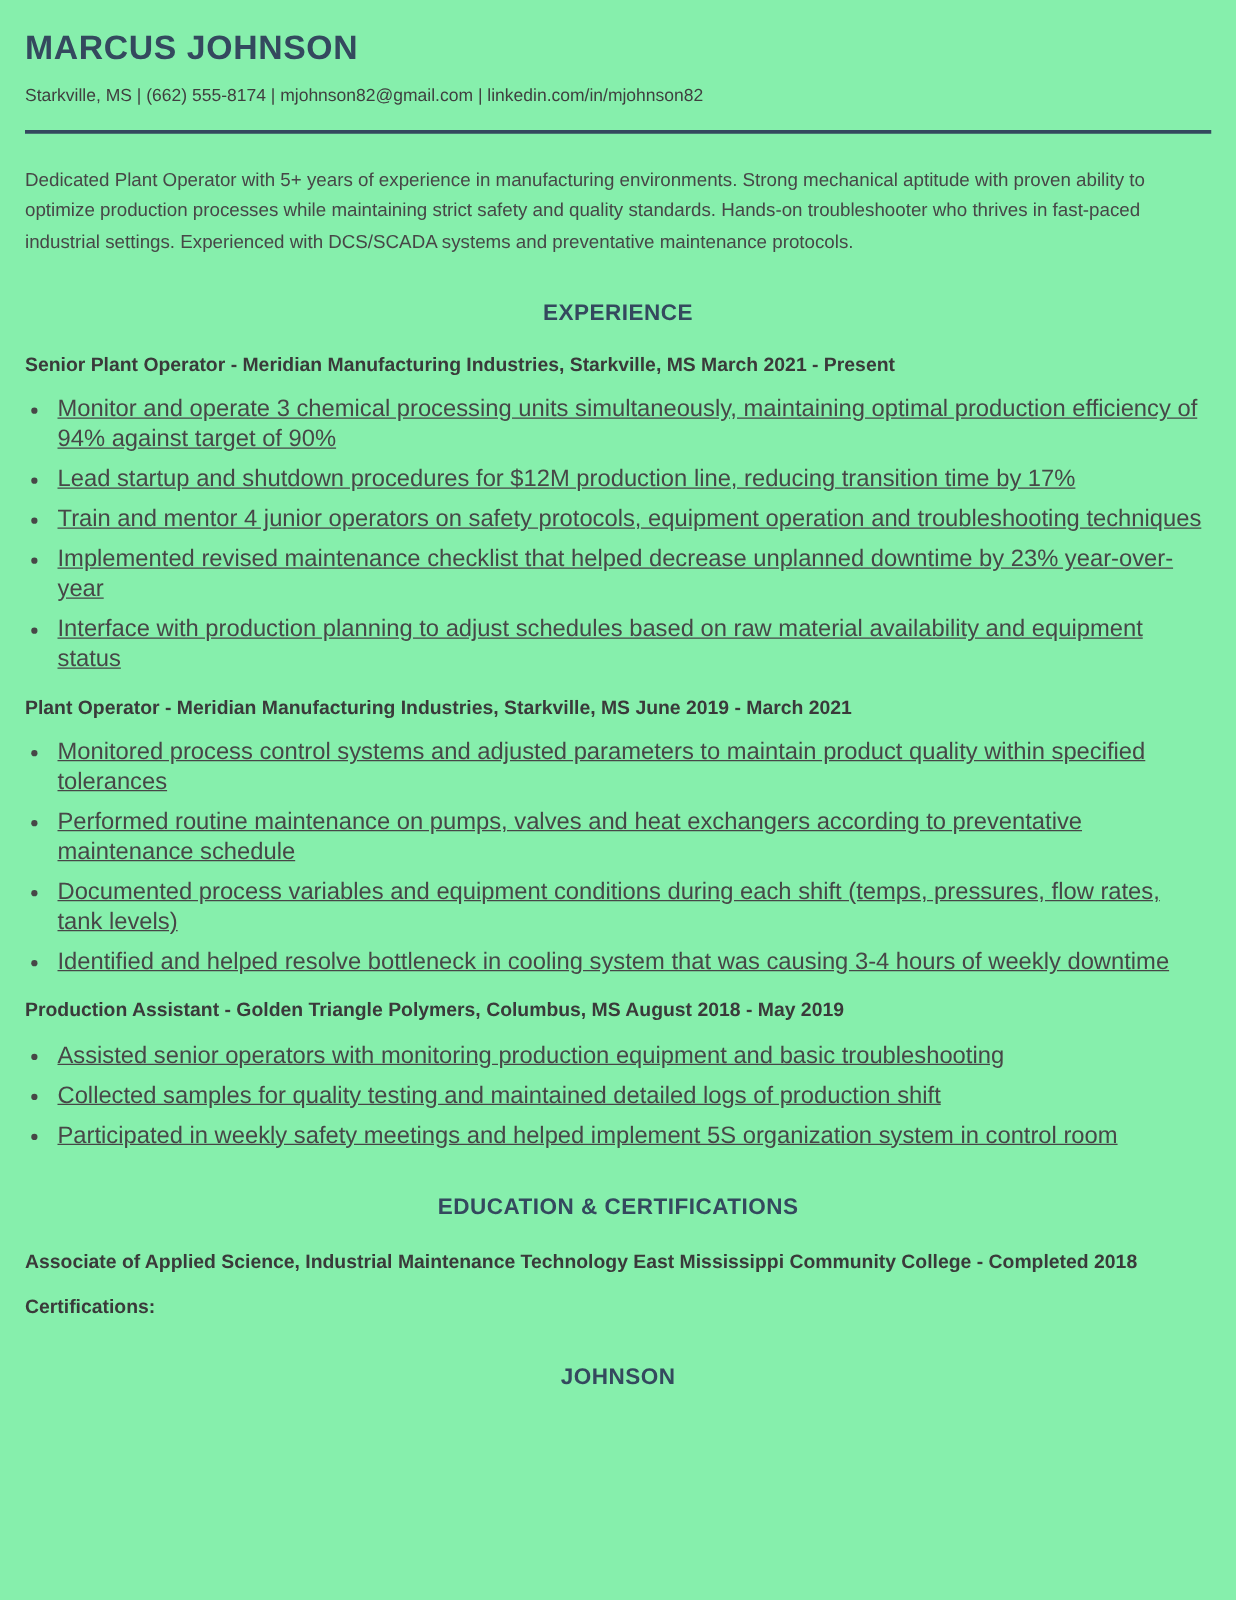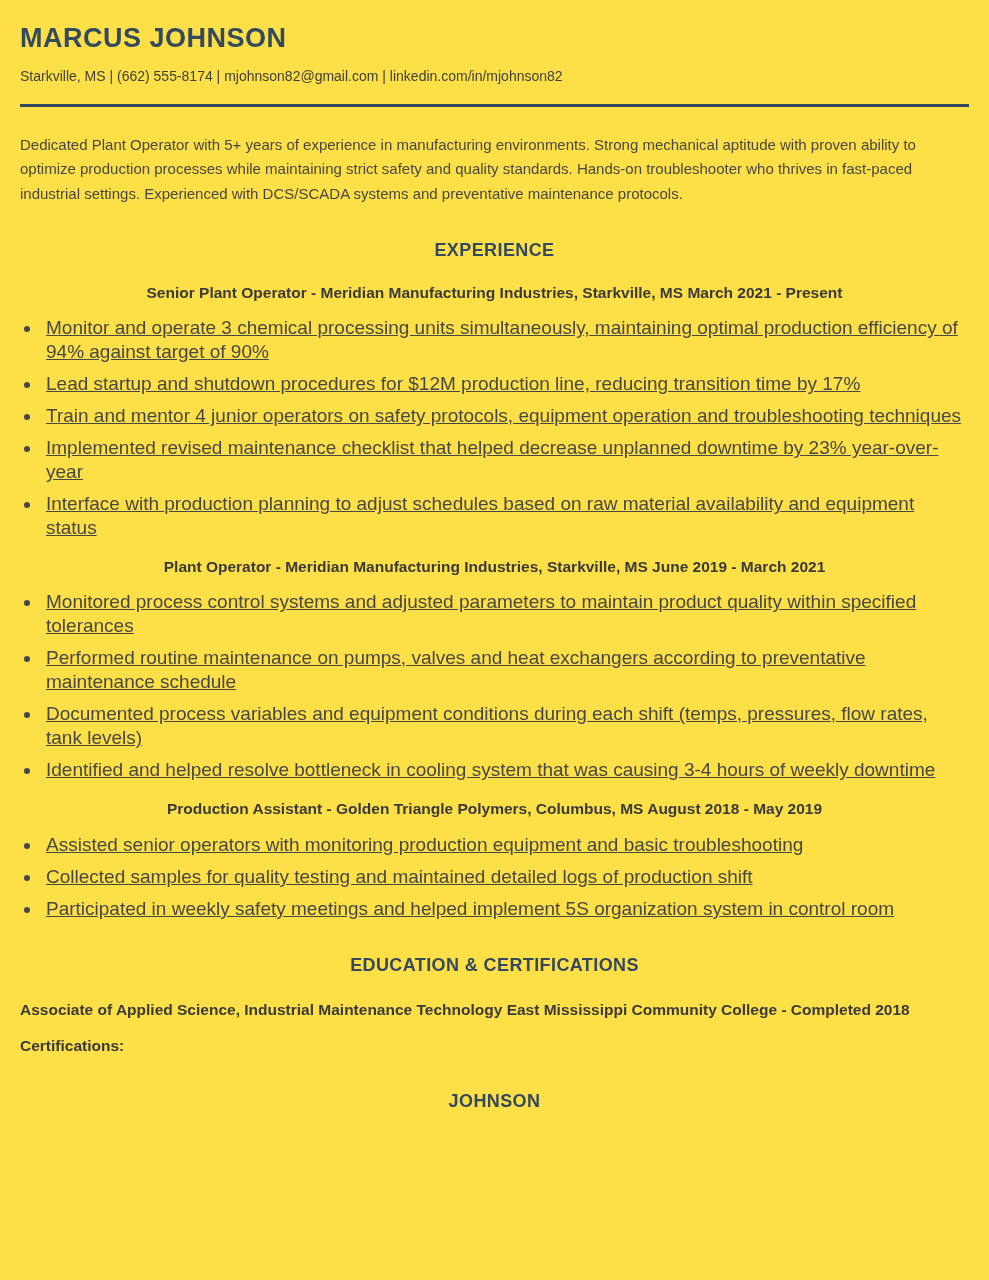--- a/index.html
+++ b/index.html
@@ -4,21 +4,21 @@
 <style>
   * { box-sizing: border-box; margin: 0; padding: 0; }
   html, body {
     background: #ffffff;
     width: 989px;
     font-family: "Liberation Sans", "DejaVu Sans", sans-serif;
   }
   .page {
     width: 989px;
     height: 1280px;
-    background: #fde047;
+    background: #86efac;
     padding: 24px 20px 0 20px;
     overflow: hidden;
   }
   .name {
     font-size: 27px;
     font-weight: bold;
     color: #34495e;
     letter-spacing: 0.5px;
     line-height: 1.1;
   }
@@ -46,21 +46,20 @@
     margin-bottom: 22px;
     text-align: center;
   }
   h3.job-title {
     font-size: 15.5px;
     font-weight: bold;
     color: #3a3a3a;
     margin-top: 17px;
     margin-bottom: 13px;
     line-height: 1.3;
-    text-align: center;
   }
   .bold-line {
     font-size: 15.5px;
     font-weight: bold;
     color: #3a3a3a;
     margin-bottom: 13px;
     line-height: 1.5;
   }
   ul.bullets {
     list-style: disc;

